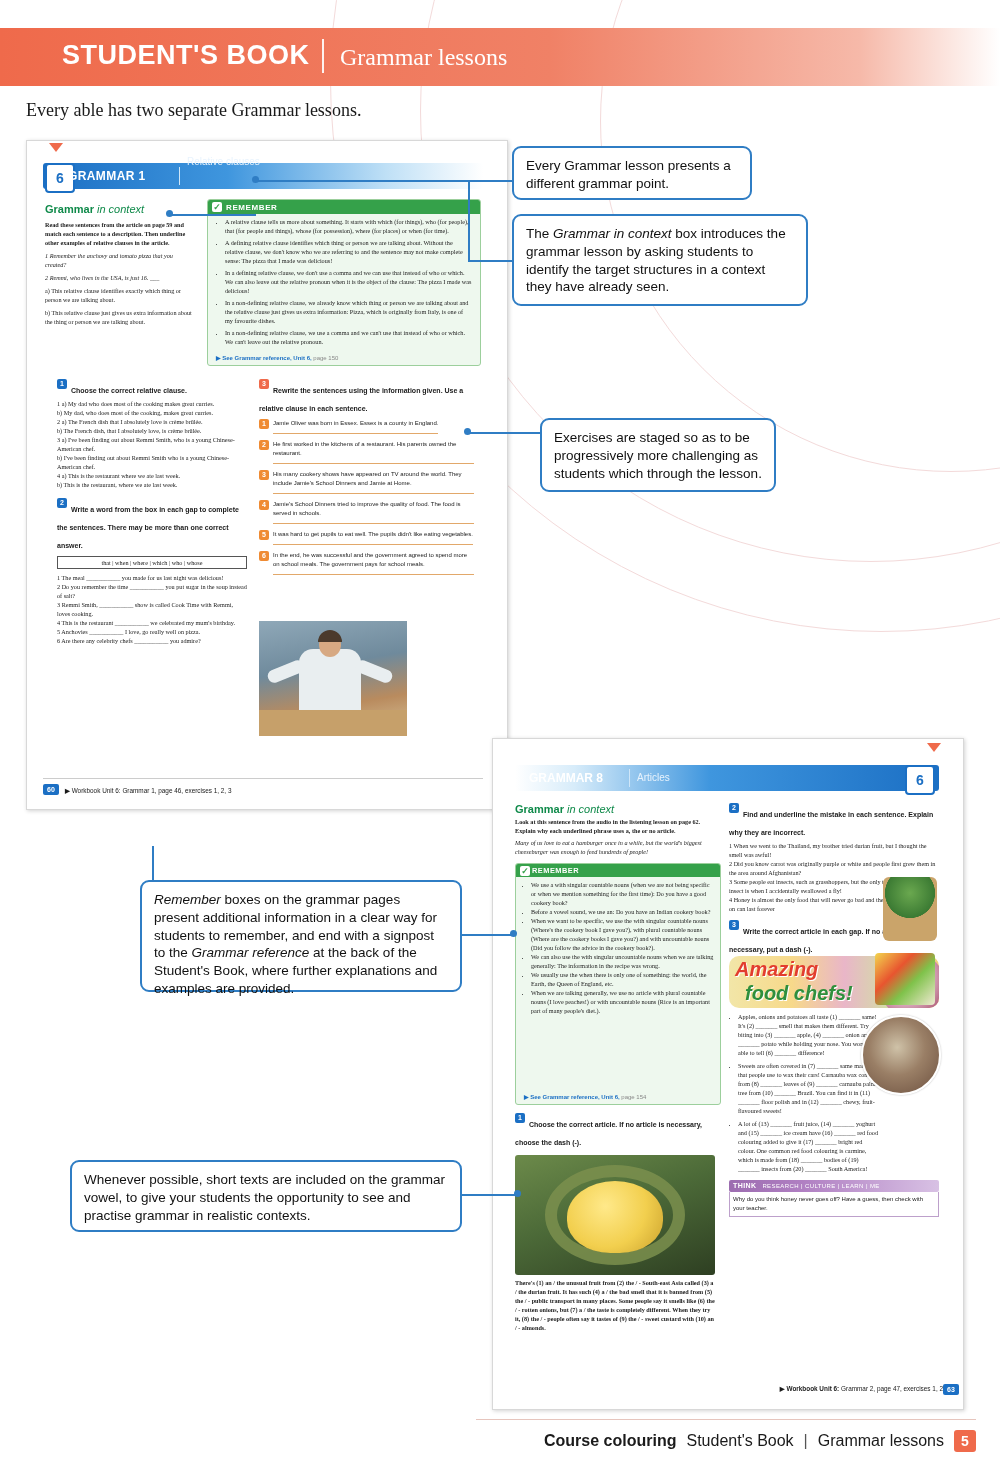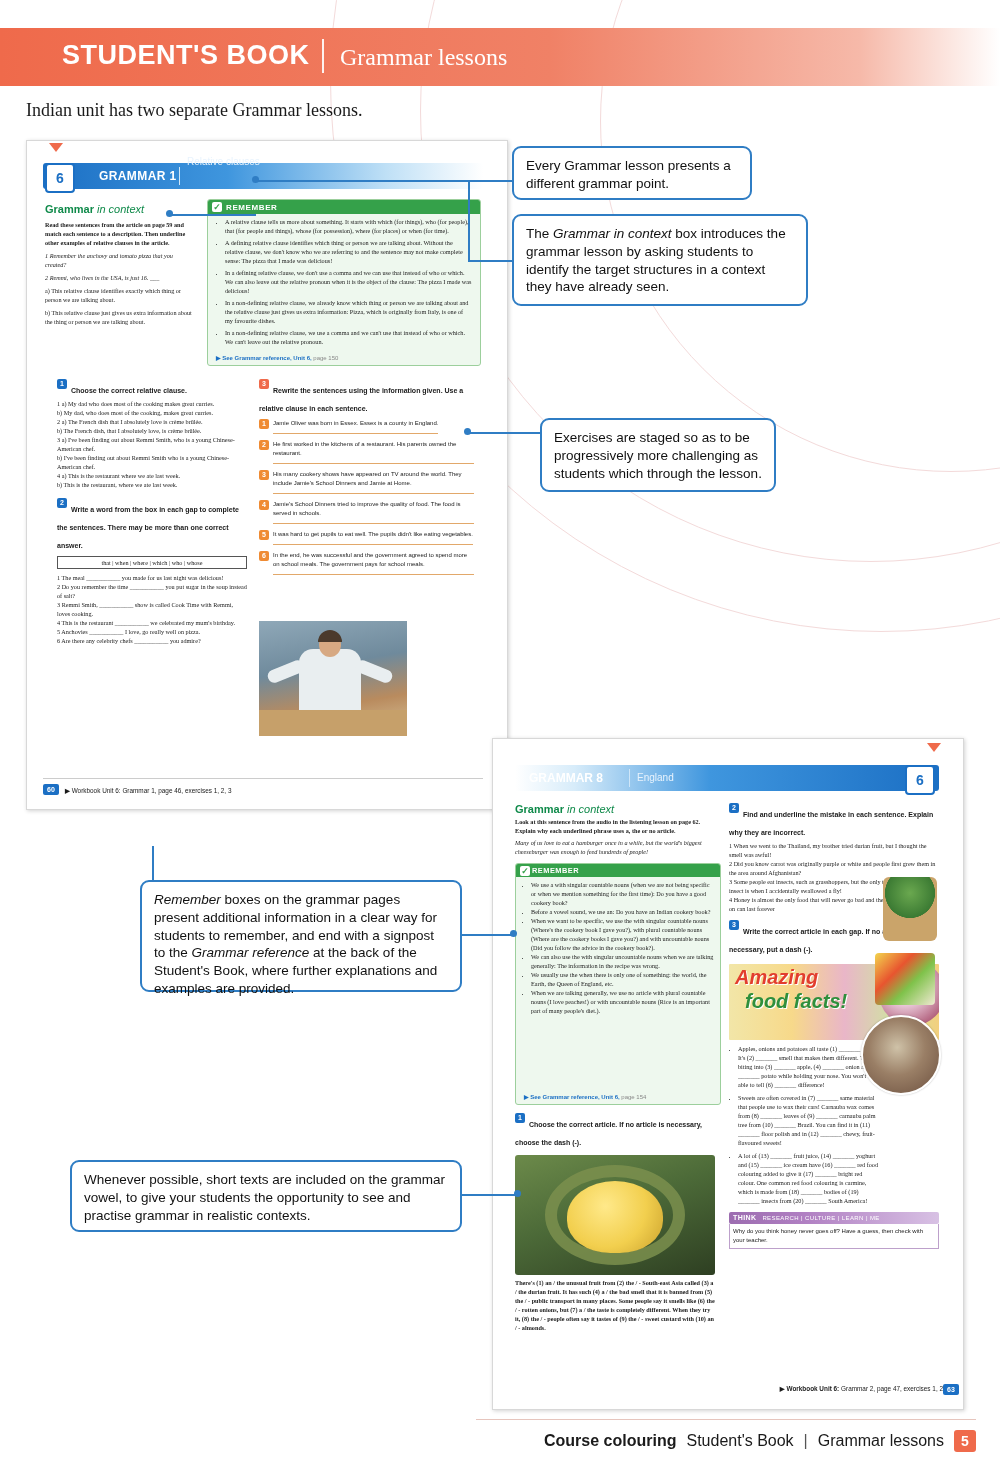--- a/index.html
+++ b/index.html
@@ -56,21 +56,21 @@
     background:linear-gradient(90deg,#1b6fc4 0%,#3f96de 42%,#bfe0f6 78%, #ffffff 100%);
     border-radius:3px;
   }
   .unitnum{
     position:absolute;left:18px;top:22px;width:26px;height:26px;
     background:#ffffff;border:2px solid #1b6fc4;border-radius:4px;
     color:#1b6fc4;font-family:"Liberation Sans",sans-serif;font-weight:bold;font-size:14px;
     display:flex;align-items:center;justify-content:center;
   }
   .g1label{
-    position:absolute;left:72px;top:28px;color:#fff;
+    position:absolute;left:41px;top:28px;color:#fff;
     font-family:"Liberation Sans",sans-serif;font-weight:bold;font-size:12px;letter-spacing:.4px;
   }
   .g1pipe{position:absolute;left:152px;top:26px;width:1px;height:18px;background:#cfe6f8;}
   .g1sub{position:absolute;left:160px;top:15px;color:#e8f3fd;font-family:"Liberation Sans",sans-serif;font-size:10px;}
 
   .gic-title{
     position:absolute;left:18px;top:62px;
     font-family:"Liberation Sans",sans-serif;font-weight:bold;font-size:11px;color:#0f8a4a;
   }
   .gic-title i{font-weight:normal;font-style:italic;color:#0f8a4a;}
@@ -178,23 +178,23 @@
     position:relative;margin-top:6px;width:204px;height:240px;
     background:#eef8ee;border:1px solid #9ccf9c;border-radius:3px;
   }
   .rem-head2{
     position:absolute;left:0;top:0;width:204px;height:13px;background:#35a14a;border-radius:2px 2px 0 0;
     color:#fff;font-family:"Liberation Sans",sans-serif;font-weight:bold;font-size:7.4px;
     display:flex;align-items:center;padding-left:16px;box-sizing:border-box;letter-spacing:.5px;
   }
 
   .amazing{
-    position:relative;margin-top:8px;width:210px;height:76px;
+    position:relative;width:210px;height:52px;
     background:linear-gradient(90deg,#f2e6a8 0%,#f7d98a 30%,#e9b6c8 55%,#cfe5a0 80%,#f3cf7e 100%);
-    border-radius:1px;overflow:hidden;
+    border-radius:10px;overflow:hidden;
   }
   .amazing .t1{
     position:absolute;left:6px;top:2px;font-family:"Liberation Sans",sans-serif;font-weight:bold;
     font-size:20px;color:#e23d2e;font-style:italic;text-shadow:1px 1px 0 #fff;
   }
   .amazing .t2{
     position:absolute;left:16px;top:26px;font-family:"Liberation Sans",sans-serif;font-weight:bold;
     font-size:20px;color:#2f8f3c;font-style:italic;text-shadow:1px 1px 0 #fff;
   }
   .onion{
@@ -284,21 +284,21 @@
 
 <div class="arc arc1"></div>
 <div class="arc arc2"></div>
 <div class="arc arc3"></div>
 
 <div class="header-band"></div>
 <div class="header-title">STUDENT'S BOOK</div>
 <div class="header-sep"></div>
 <div class="header-sub">Grammar lessons</div>
 
-<div class="intro-line">Indian unit has two separate Grammar lessons.</div>
+<div class="intro-line">Every able has two separate Grammar lessons.</div>
 
 <div class="page-scan page1">
 
   <div class="tri" style="left:22px;top:2px;"></div>
 
   <div class="g1bar"></div>
   <div class="unitnum">6</div>
   <div class="g1label">GRAMMAR 1</div>
   <div class="g1pipe"></div>
   <div class="g1sub">Relative clauses</div>
@@ -410,21 +410,21 @@
   </div>
 </div>
 
 <div class="page-scan page2">
 
   <div class="tri" style="right:22px;top:4px;"></div>
 
   <div class="g2bar"></div>
   <div class="g2label">GRAMMAR 8</div>
   <div class="g2pipe"></div>
-  <div class="g2sub">England</div>
+  <div class="g2sub">Articles</div>
   <div class="unitnum2">6</div>
 
   <div class="p2colL">
     <div class="gic-title" style="position:static">
       <span>Grammar</span>
       <i>in context</i>
     </div>
     <div class="tt" style="margin-top:3px;font-weight:bold">Look at this sentence from the audio in the listening lesson on page 62. Explain why each underlined phrase uses a, the or no article.</div>
     <div class="tt" style="margin-top:3px;font-style:italic">Many of us love to eat a hamburger once in a while, but the world's biggest cheeseburger was enough to feed hundreds of people!</div>
 
@@ -470,21 +470,21 @@
       </div>
     </div>
 
     <div style="margin-top:6px">
       <span class="exnum">3</span><span class="ex-head">Write the correct article in each gap. If no article is necessary, put a dash (-).</span>
     </div>
 
     <div class="amazing">
       <div class="onion"></div>
       <div class="t1">Amazing</div>
-      <div class="t2">food facts!</div>
+      <div class="t2">food chefs!</div>
     </div>
 
     <div class="tt" style="margin-top:5px;width:150px;">
       <ul class="bullets">
         <li>Apples, onions and potatoes all taste (1) _______ same! It's (2) _______ smell that makes them different. Try biting into (3) _______ apple, (4) _______ onion and (5) _______ potato while holding your nose. You won't be able to tell (6) _______ difference!</li>
         <li style="margin-top:4px">Sweets are often covered in (7) _______ same material that people use to wax their cars! Carnauba wax comes from (8) _______ leaves of (9) _______ carnauba palm tree from (10) _______ Brazil. You can find it in (11) _______ floor polish and in (12) _______ chewy, fruit-flavoured sweets!</li>
         <li style="margin-top:4px">A lot of (13) _______ fruit juice, (14) _______ yoghurt and (15) _______ ice cream have (16) _______ red food colouring added to give it (17) _______ bright red colour. One common red food colouring is carmine, which is made from (18) _______ bodies of (19) _______ insects from (20) _______ South America!</li>
       </ul>
     </div>
 

